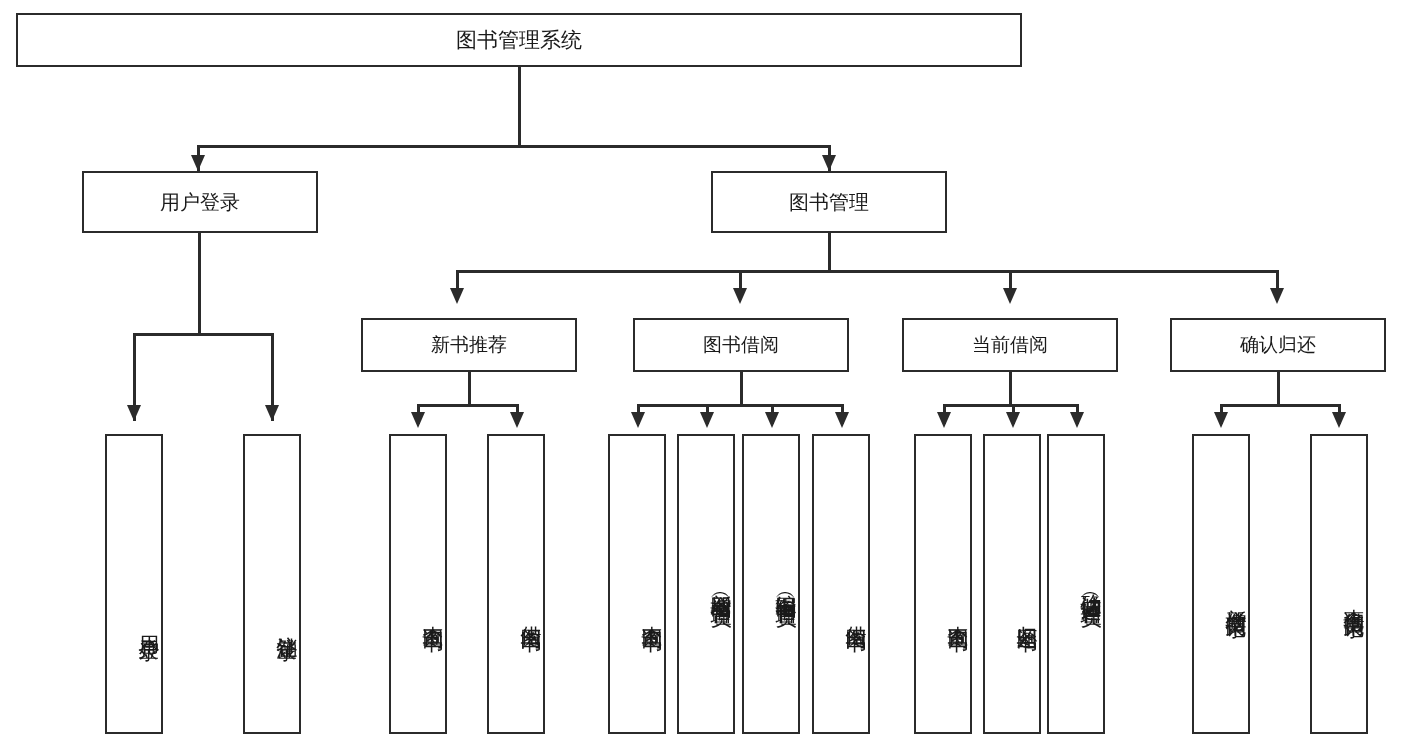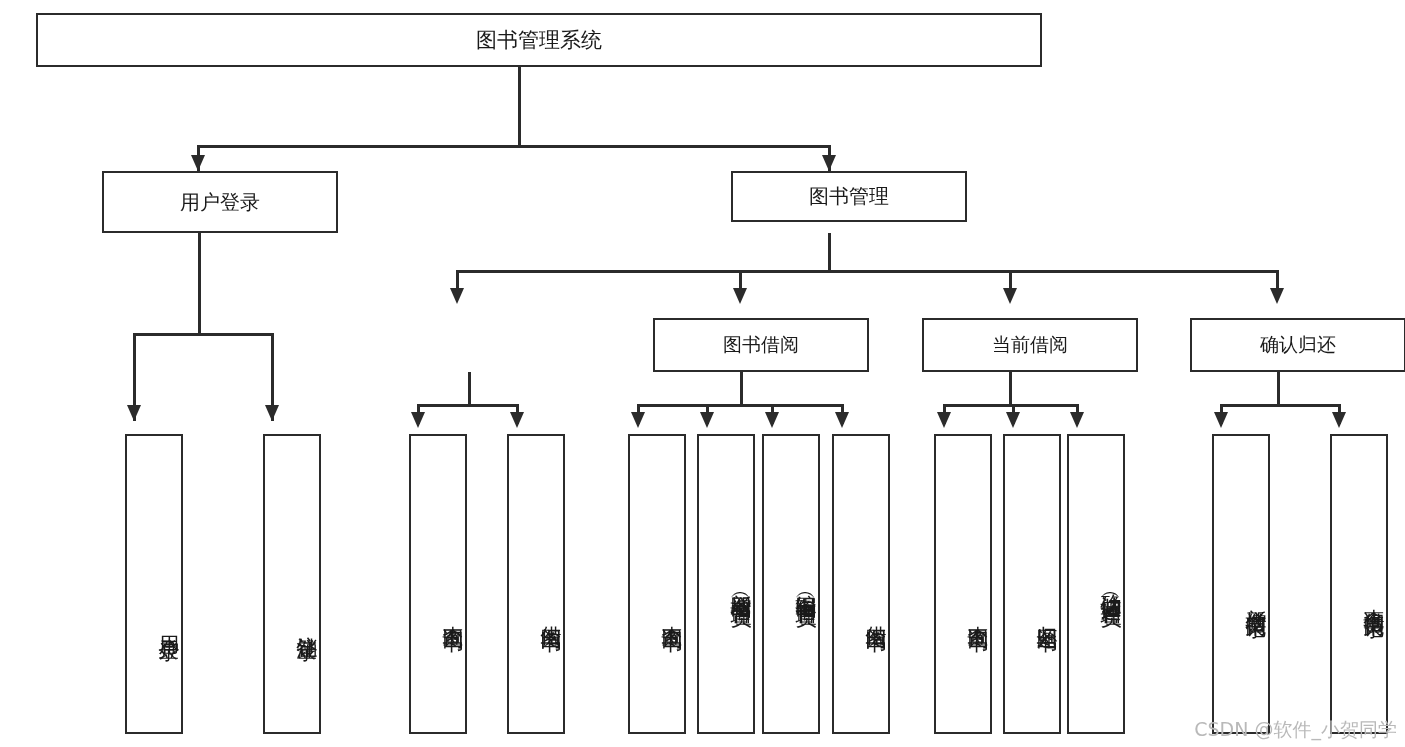--- a/index.html
+++ b/index.html
@@ -22,21 +22,20 @@
   .node {
     position: absolute;
     box-sizing: border-box;
     border: 2px solid #2b2b2b;
     background: #ffffff;
     display: flex;
     align-items: center;
     justify-content: center;
     color: #1a1a1a;
     line-height: 1.15;
-    margin-left: 20px;
   }
   .node.root {
     font-size: 21px;
   }
   .node.level2 {
     font-size: 20px;
   }
   .node.level3 {
     font-size: 19px;
   }
@@ -95,21 +94,21 @@
   <div class="hline" style="left:197px; top:145px; width:634px;"></div>
 
   <div class="vline" style="left:197px; top:145px; height:26px;"></div>
   <div class="arrow" style="left:191px; top:155px;"></div>
 
   <div class="vline" style="left:828px; top:145px; height:26px;"></div>
   <div class="arrow" style="left:822px; top:155px;"></div>
 
   <div class="node level2" style="left:82px; top:171px; width:236px; height:62px;">用户登录</div>
 
-  <div class="node level2" style="left:711px; top:171px; width:236px; height:51px;text-align:center;">图书管理</div>
+  <div class="node level2" style="left:711px; top:171px; width:236px; height:62px;text-align:center;">图书管理</div>
 
   <div class="vline" style="left:198px; top:233px; height:102px;"></div>
   <div class="hline" style="left:133px; top:333px; width:139px;"></div>
   <div class="vline" style="left:133px; top:333px; height:88px;"></div>
   <div class="arrow" style="left:127px; top:405px;"></div>
   <div class="vline" style="left:271px; top:333px; height:88px;"></div>
   <div class="arrow" style="left:265px; top:405px;"></div>
 
   <div class="vline" style="left:828px; top:233px; height:39px;"></div>
   <div class="hline" style="left:456px; top:270px; width:821px;"></div>
@@ -119,20 +118,21 @@
 
   <div class="vline" style="left:739px; top:270px; height:28px;"></div>
   <div class="arrow" style="left:733px; top:288px;"></div>
 
   <div class="vline" style="left:1009px; top:270px; height:28px;"></div>
   <div class="arrow" style="left:1003px; top:288px;"></div>
 
   <div class="vline" style="left:1276px; top:270px; height:28px;"></div>
   <div class="arrow" style="left:1270px; top:288px;"></div>
 
+  <div class="node level3" style="left:361px; top:318px; width:216px; height:54px;">新书推荐</div>
 
   <div class="node level3" style="left:902px; top:318px; width:216px; height:54px;">当前借阅</div>
 
   <div class="node level3" style="left:633px; top:318px; width:216px; height:54px;">图书借阅</div>
 
   <div class="node level3" style="left:1170px; top:318px; width:216px; height:54px;">确认归还</div>
 
   <div class="vline" style="left:468px; top:372px; height:34px;"></div>
   <div class="hline" style="left:417px; top:404px; width:102px;"></div>
   <div class="vline" style="left:417px; top:404px; height:20px;"></div>
@@ -178,15 +178,14 @@
   <div class="node leaf tall" style="left:742px; top:434px; width:58px; height:300px; padding-top:4px;">编辑图书（管理员）</div>
   <div class="node leaf" style="left:812px; top:434px; width:58px; height:300px; padding-top:58px;">借阅图书</div>
 
   <div class="node leaf" style="left:914px; top:434px; width:58px; height:300px; padding-top:58px;">查询图书</div>
   <div class="node leaf" style="left:983px; top:434px; width:58px; height:300px; padding-top:58px;">归还图书</div>
   <div class="node leaf tall" style="left:1047px; top:434px; width:58px; height:300px; padding-top:4px;">确认归还（管理员）</div>
 
   <div class="node leaf" style="left:1192px; top:434px; width:58px; height:300px; padding-top:28px;">新增借阅记录</div>
   <div class="node leaf" style="left:1310px; top:434px; width:58px; height:300px; padding-top:28px;">查询借阅记录</div>
 
-  <div id="watermark">CSDN @软件_小贺同学</div>
 
 </div>
 
 </body></html>

